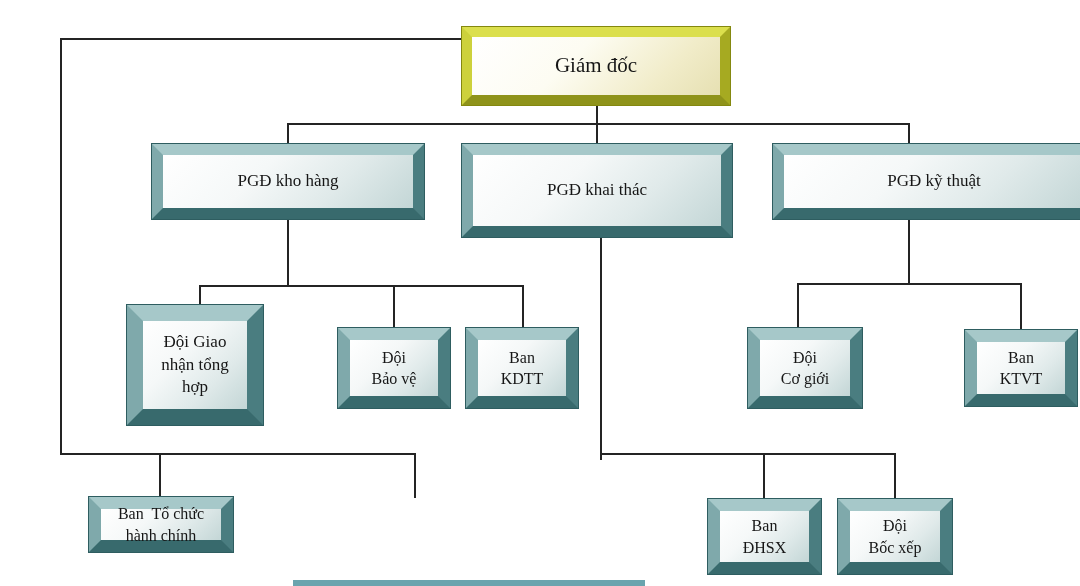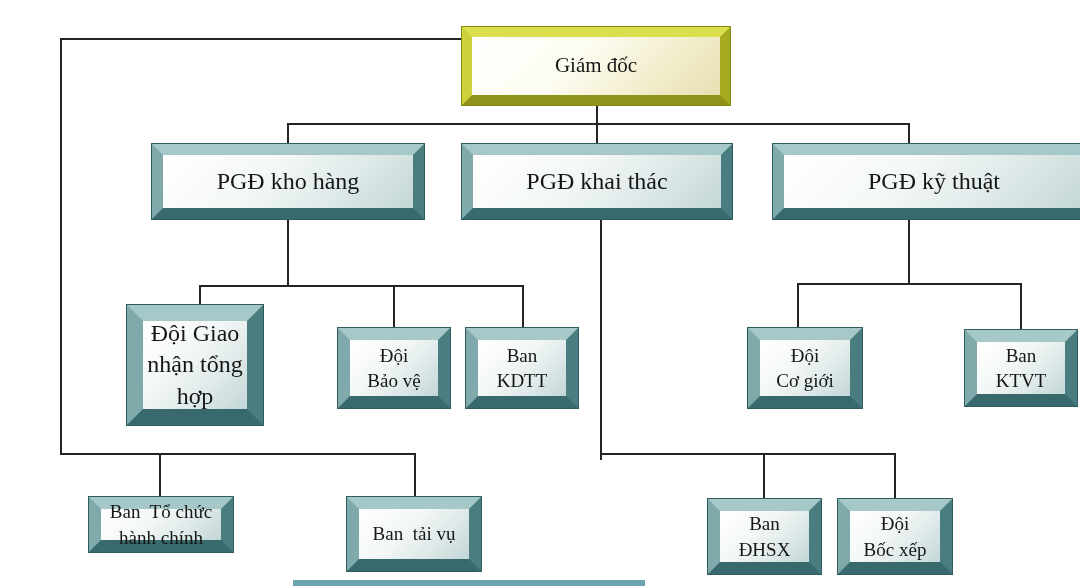--- a/index.html
+++ b/index.html
@@ -40,22 +40,22 @@
     box-shadow:0 0 0 1px #84880f;
   }
   .gold .panel{
     background:linear-gradient(135deg,#ffffff 0%,#fdfcf2 40%,#f1ecc9 75%,#e6e0b2 100%);
   }
   .bevel-10{border-width:10px;}
   .bevel-11{border-width:11px;}
   .bevel-12{border-width:12px;}
   .bevel-16{border-width:16px;}
   .fs-21{font-size:21px;}
-  .fs-20{font-size:24px;}
-  .fs-19{font-size:19px;}
+  .fs-20{font-size:17px;}
+  .fs-19{font-size:16px;}
   
   .crop-strip{position:absolute;background:#6aa4ae;}
 </style>
 </head>
 <body>
 
 <div id="stage">
 
   <div class="line h" style="left:60px;top:38px;width:404px;"></div>
   <div class="line v" style="left:60px;top:38px;height:417px;"></div>
@@ -88,21 +88,21 @@
   <div class="line v" style="left:894px;top:453px;height:47px;"></div>
 
   <div class="node gold bevel-10 fs-21" style="left:462px;top:27px;width:268px;height:78px;">
     <div class="panel">Giám đốc</div>
   </div>
 
   <div class="node teal bevel-11 fs-20" style="left:152px;top:144px;width:272px;height:75px;">
     <div class="panel">PGĐ kho hàng</div>
   </div>
 
-  <div class="node teal bevel-11 fs-20" style="left:462px;top:144px;width:270px;height:75px;">
+  <div class="node teal bevel-11 fs-20" style="left:462px;top:144px;width:270px;height:93px;">
     <div class="panel">PGĐ khai thác</div>
   </div>
 
   <div class="node teal bevel-11 fs-20" style="left:773px;top:144px;width:322px;height:75px;">
     <div class="panel">PGĐ kỹ thuật</div>
   </div>
 
   <div class="node teal bevel-16 fs-20" style="left:127px;top:305px;width:136px;height:120px;">
     <div class="panel">Đội Giao
 nhận tổng
@@ -127,23 +127,20 @@
   <div class="node teal bevel-12 fs-19" style="left:965px;top:330px;width:112px;height:76px;">
     <div class="panel">Ban
 KTVT</div>
   </div>
 
   <div class="node teal bevel-12 fs-19" style="left:89px;top:497px;width:144px;height:55px;">
     <div class="panel">Ban  Tổ chức
 hành chính</div>
   </div>
 
-  <div class="node teal bevel-12 fs-19" style="left:347px;top:497px;width:134px;height:74px;">
-    <div class="panel">Ban  tải vụ</div>
-  </div>
 
   <div class="node teal bevel-12 fs-19" style="left:708px;top:499px;width:113px;height:75px;">
     <div class="panel">Ban
 ĐHSX</div>
   </div>
 
   <div class="node teal bevel-12 fs-19" style="left:838px;top:499px;width:114px;height:75px;">
     <div class="panel">Đội
 Bốc xếp</div>
   </div>

